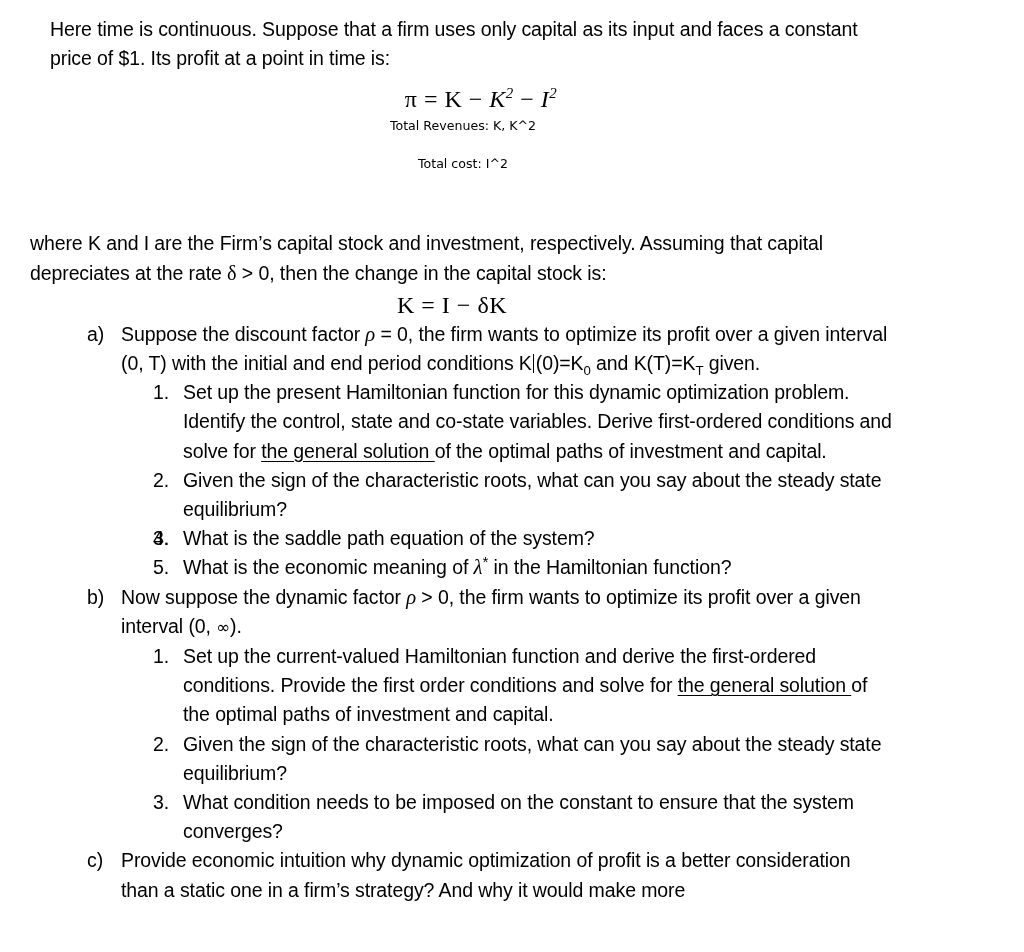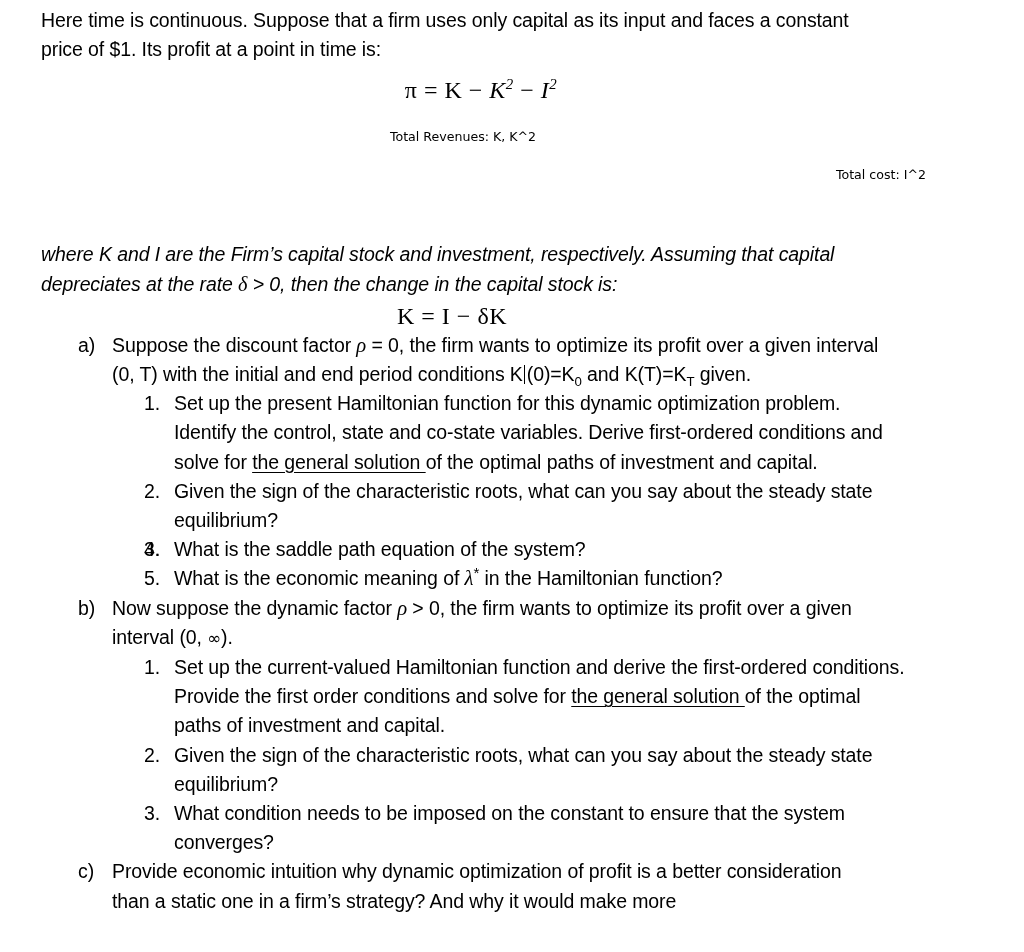--- a/index.html
+++ b/index.html
@@ -14,45 +14,44 @@
     overflow: hidden;
     font-family: "Liberation Sans", "DejaVu Sans", sans-serif;
     color: #000000;
     -webkit-font-smoothing: antialiased;
   }
 
   .page {
     position: relative;
     width: 1024px;
     height: 755px;
-    padding: 0;
+    padding: 9px;
     box-sizing: border-box;
   }
 
   
   .para {
     font-size: 19.5px;
     line-height: 29.2px;
     letter-spacing: -0.1px;
     margin: 0;
     padding: 0;
     color: #000;
   }
 
   .intro {
     margin-left: 41px;
     margin-right: 150px;
     padding-top: 6px;
   }
 
   .where-block {
-    margin-left: 41px;
+    margin-left: 21px;
     margin-right: 140px;
     padding-top: 0px;
-    font-style: italic;
   }
 
   
   .equation {
     text-align: center;
     font-family: "Liberation Serif", "DejaVu Serif", serif;
     font-size: 24px;
     line-height: 30px;
     margin: 0;
     padding: 0;
@@ -78,22 +77,22 @@
   
   .annot {
     font-family: "DejaVu Sans", sans-serif;
     font-size: 12.6px;
     line-height: 16px;
     color: #000;
     text-align: center;
     padding-right: 98px;
     margin: 0;
   }
-  .annot-1 { margin-top: 24px; }
-  .annot-2 { margin-top: 22px; text-align: right; }
+  .annot-1 { margin-top: 4px; }
+  .annot-2 { margin-top: 22px; }
 
   
   .mglyph {
     font-family: "Liberation Serif", "DejaVu Serif", serif;
     font-size: 1.04em;
   }
   .mital {
     font-family: "Liberation Serif", "DejaVu Serif", serif;
     font-style: italic;
     font-size: 1.06em;

